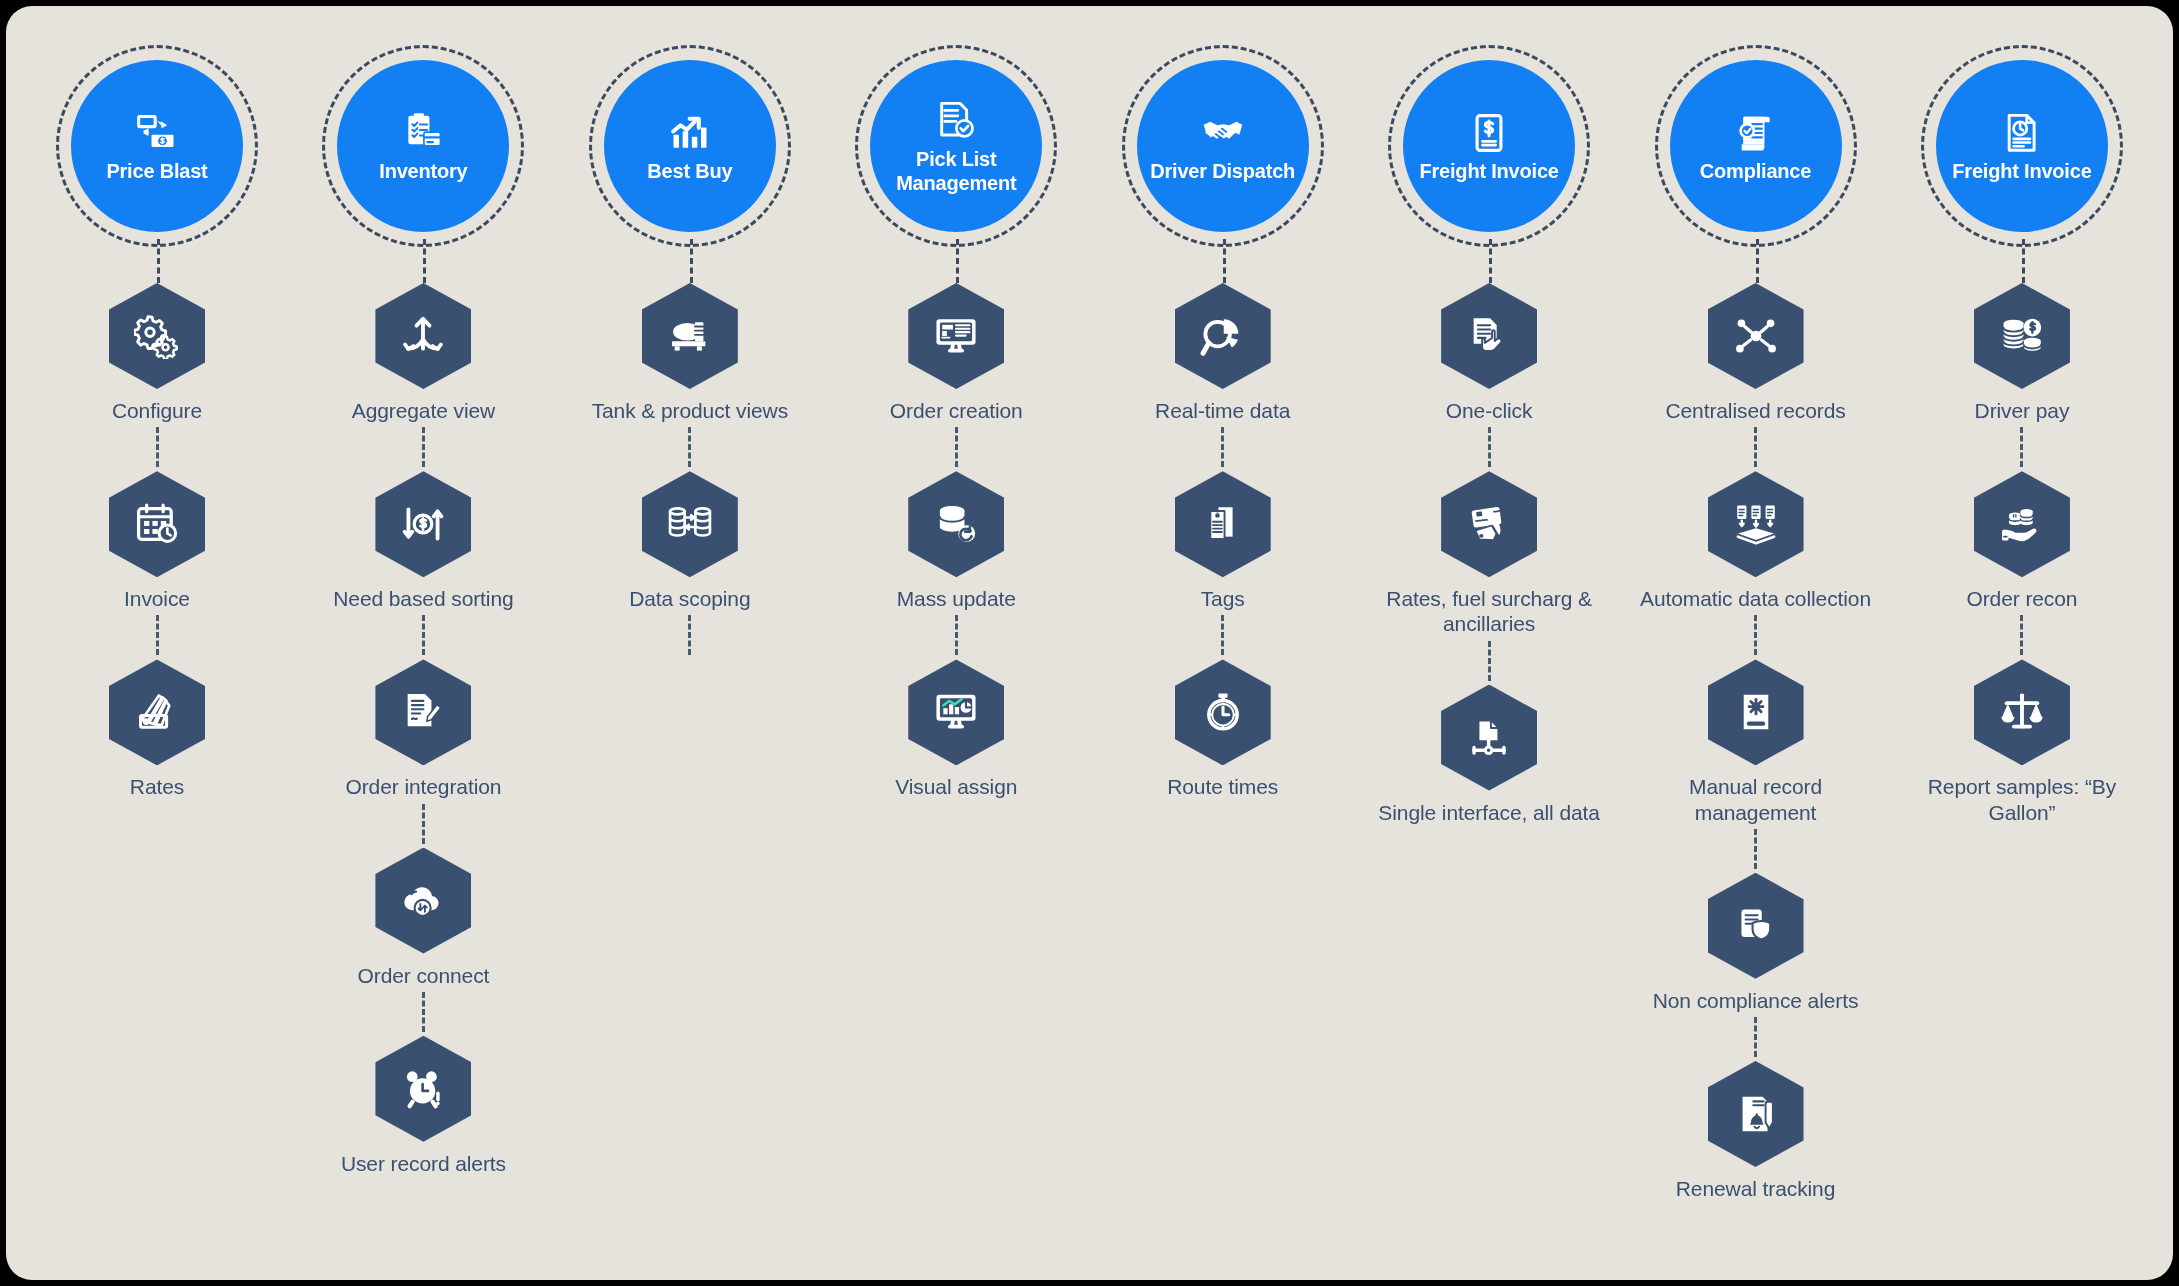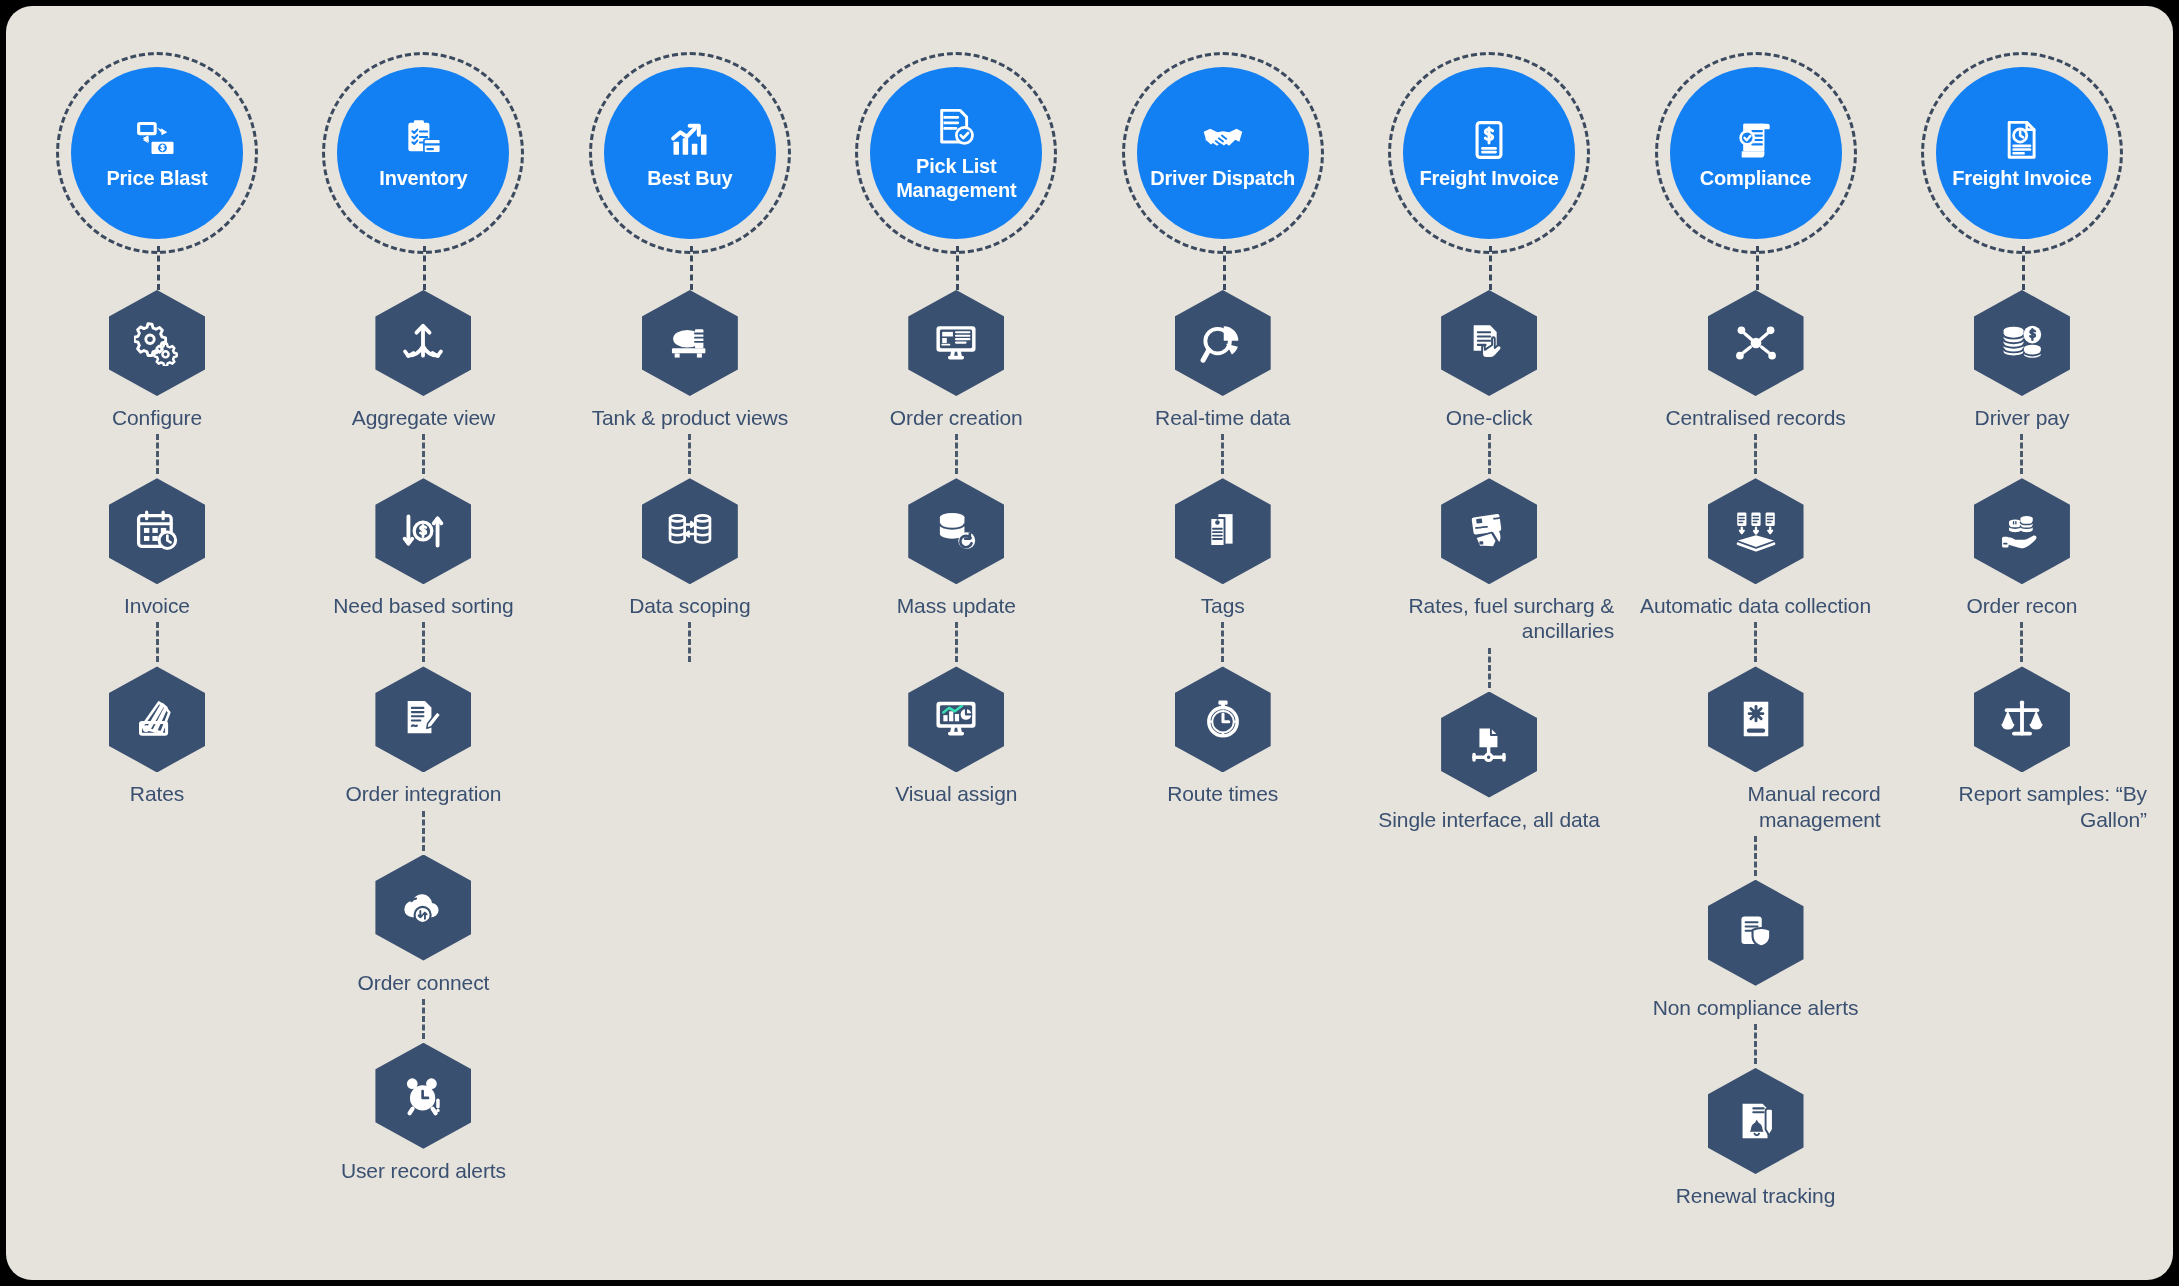--- a/index.html
+++ b/index.html
@@ -25,21 +25,21 @@
   }
   .columns {
     position: absolute;
     left: 0; top: 0;
     width: 2167px;
     height: 1274px;
     display: flex;
     flex-direction: row;
     align-items: flex-start;
     justify-content: space-between;
-    padding: 11px 22px;
+    padding: 4px 22px;
     box-sizing: border-box;
   }
   .column {
     width: 258px;
     display: flex;
     flex-direction: column;
     align-items: center;
     position: relative;
   }
   
@@ -125,21 +125,21 @@
     display: flex;
     align-items: center;
     justify-content: center;
   }
   .hex svg { width: 46px; height: 46px; display:block; }
   .node-label {
     margin-top: 9px;
     color: #3A5070;
     font-size: 21px;
     line-height: 1.2;
-    text-align: right;
+    text-align: center;
     max-width: 250px;
     letter-spacing: -0.1px;
   }
 </style>
 </head>
 <body>
 
 <div id="board">
   <div class="columns" id="columns">
       <div class="column">

